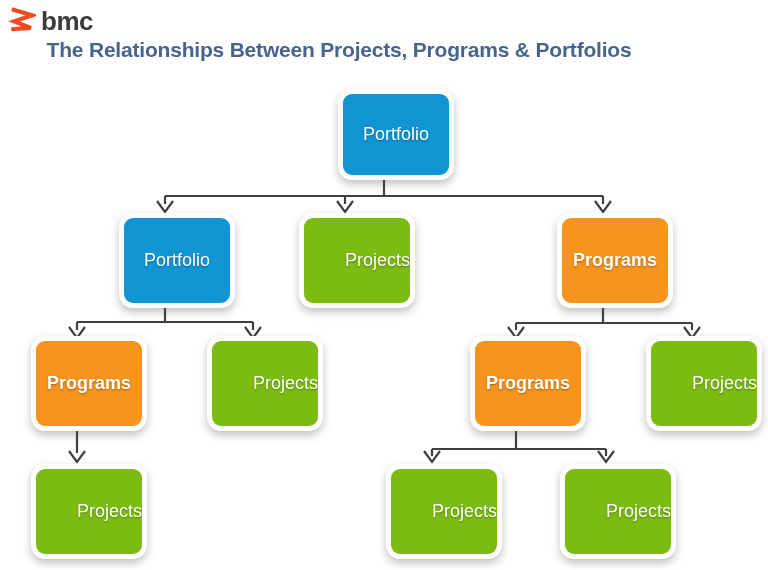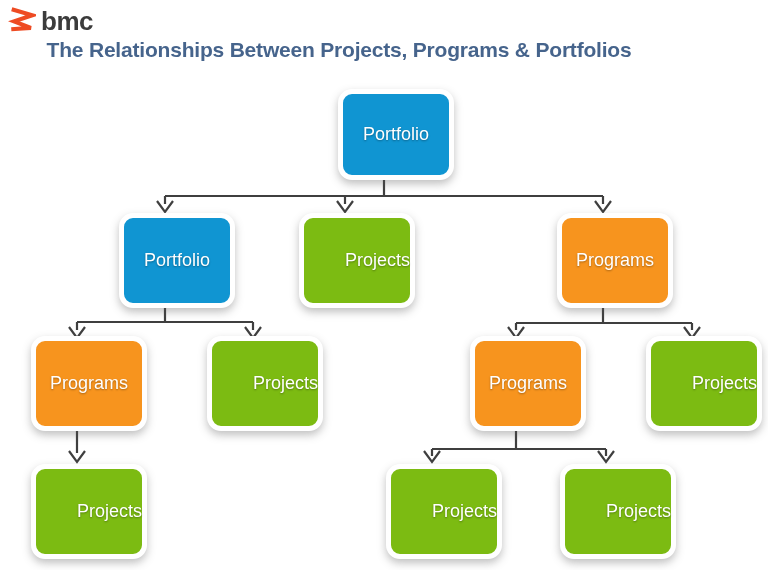--- a/index.html
+++ b/index.html
@@ -25,21 +25,21 @@
     position:absolute;z-index:2;width:116px;height:95px;box-sizing:border-box;
     border:5px solid #fff;border-radius:14px;
     box-shadow:0 4px 9px rgba(90,90,90,.38);
     display:flex;align-items:center;justify-content:center;
     color:#fff;font-size:18px;
     text-shadow:0 1px 2px rgba(0,0,0,.35);
     margin-left:24px;
   }
   .c-blue{background:var(--blue);}
   .c-green{background:var(--green);justify-content:flex-end;}
-  .c-orange{background:var(--orange);}
+  .c-orange{background:var(--orange);font-weight:bold;}
 </style>
 </head>
 <body>
 
 <div class="brand">
   <svg class="brand-mark" viewBox="0 0 30 30">
     <path d="M4,4 L26,10.5 L6.5,17 L24.5,24 L3.5,25.5" fill="none" style="stroke:var(--logo_mark)" stroke-width="4.4" stroke-linejoin="miter"></path>
   </svg>
   <span class="brand-text">bmc</span>
 </div>

